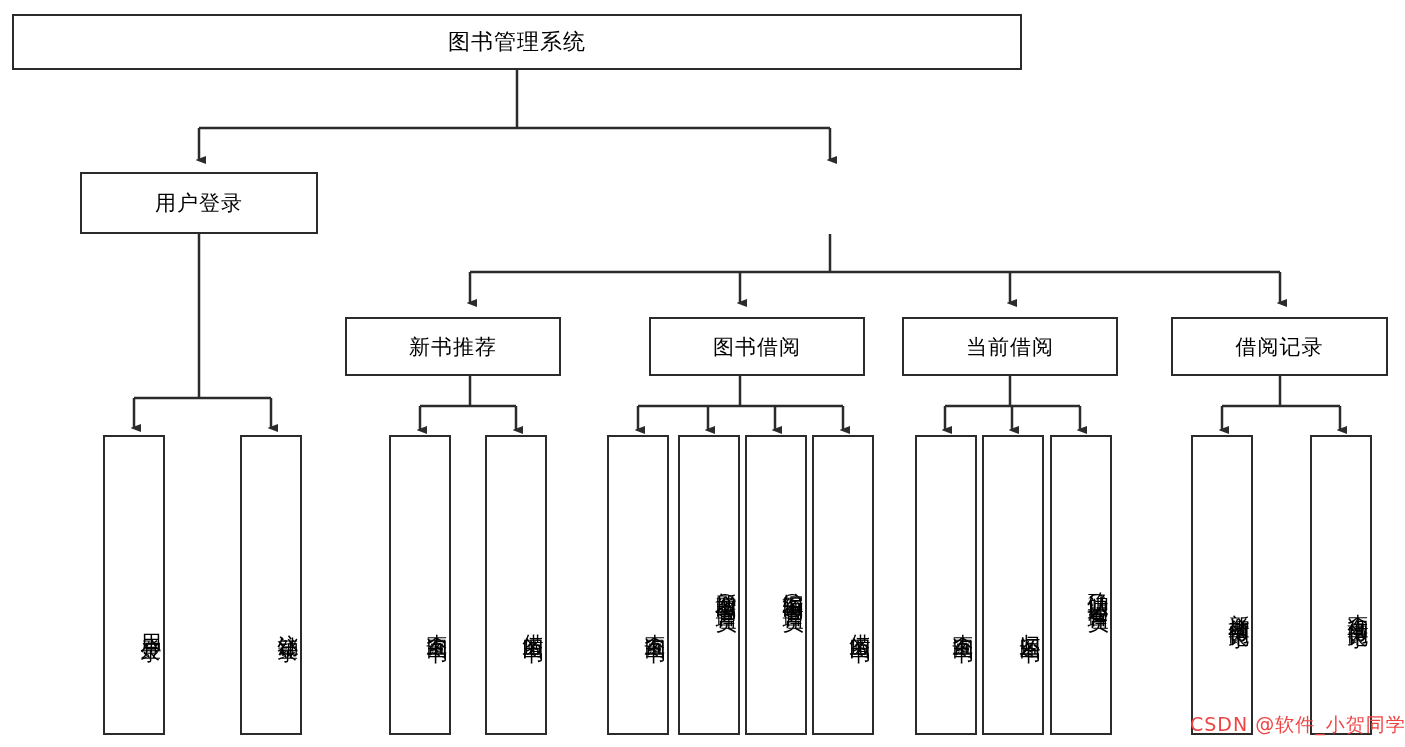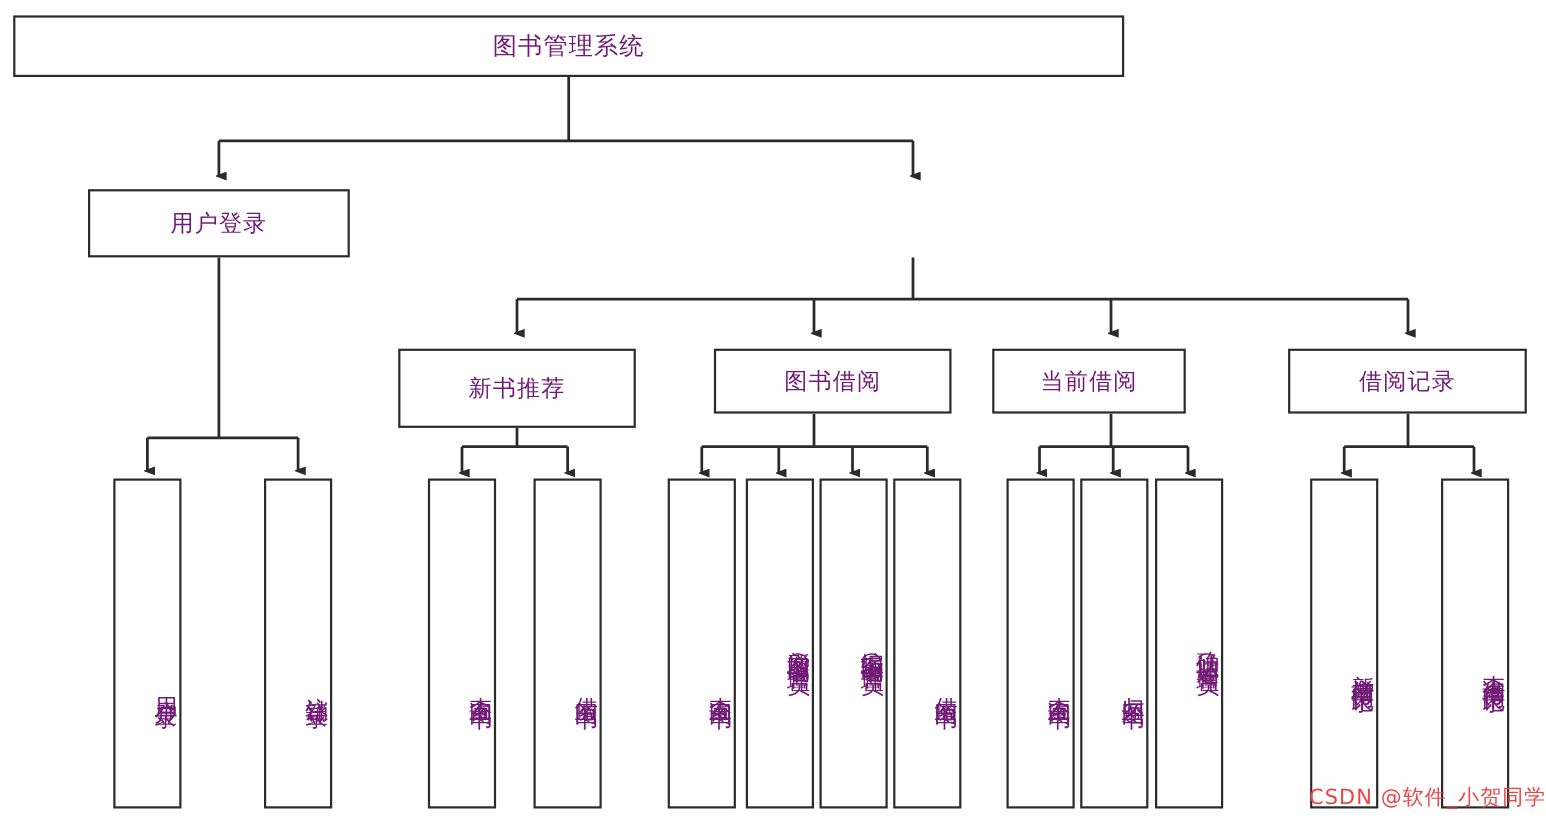--- a/index.html
+++ b/index.html
@@ -11,21 +11,21 @@
   svg.lines{position:absolute;left:0;top:0;width:1405px;height:747px;pointer-events:none;}
 
   .node{
     position:absolute;
     box-sizing:border-box;
     background:#ffffff;
     border:2.5px solid #2b2b2b;
     display:flex;
     align-items:center;
     justify-content:center;
-    color:#701a75;
+    color:#000000;
     letter-spacing:1px;
   }
   .node.h{ font-size:21px; }
   .node.root{ font-size:22px; }
   .node.v{
     writing-mode:vertical-rl;
     text-orientation:upright;
     font-size:21px;
     align-items:flex-start;
     justify-content:center;
@@ -101,27 +101,27 @@
   </svg>
 
   <div class="node root h" style="left:12px;top:14px;width:1010px;height:56px;">
     <span>图书管理系统</span>
   </div>
 
   <div class="node h" style="left:80px;top:172px;width:238px;height:62px;">
     <span>用户登录</span>
   </div>
 
-  <div class="node h" style="left:362px;top:317px;width:216px;height:72px;">
+  <div class="node h" style="left:345px;top:317px;width:216px;height:59px;">
     <span>新书推荐</span>
   </div>
   <div class="node h" style="left:632px;top:317px;width:216px;height:59px;margin-left:17px;">
     <span>图书借阅</span>
   </div>
-  <div class="node h" style="left:902px;top:317px;width:176px;height:59px;">
+  <div class="node h" style="left:902px;top:317px;width:216px;height:59px;">
     <span>当前借阅</span>
   </div>
   <div class="node h" style="left:1171px;top:317px;width:217px;height:59px;">
     <span>借阅记录</span>
   </div>
 
   <div class="node v" style="left:103px;top:435px;width:62px;height:300px;padding-top:76px;">
     <span>用户登录</span>
   </div>
   <div class="node v" style="left:240px;top:435px;width:62px;height:300px;padding-top:76px;">

